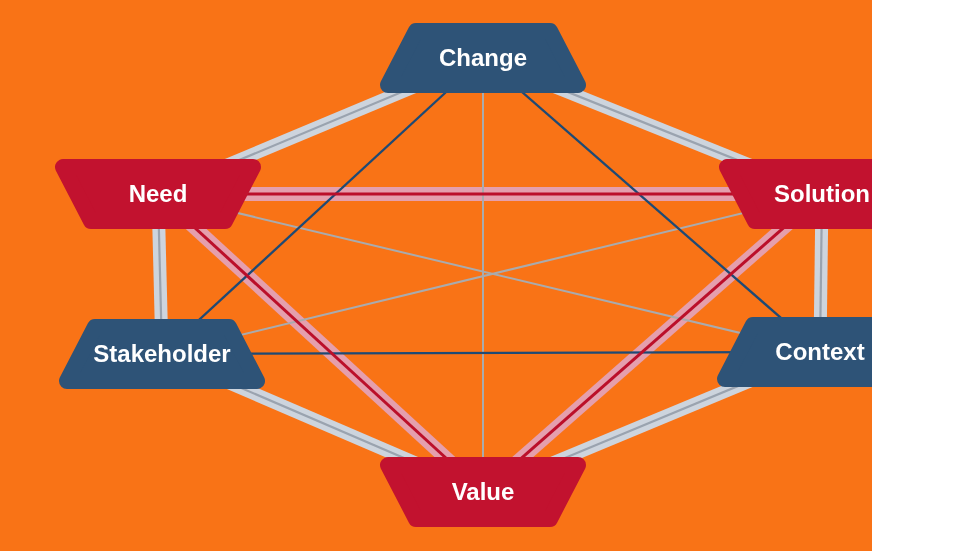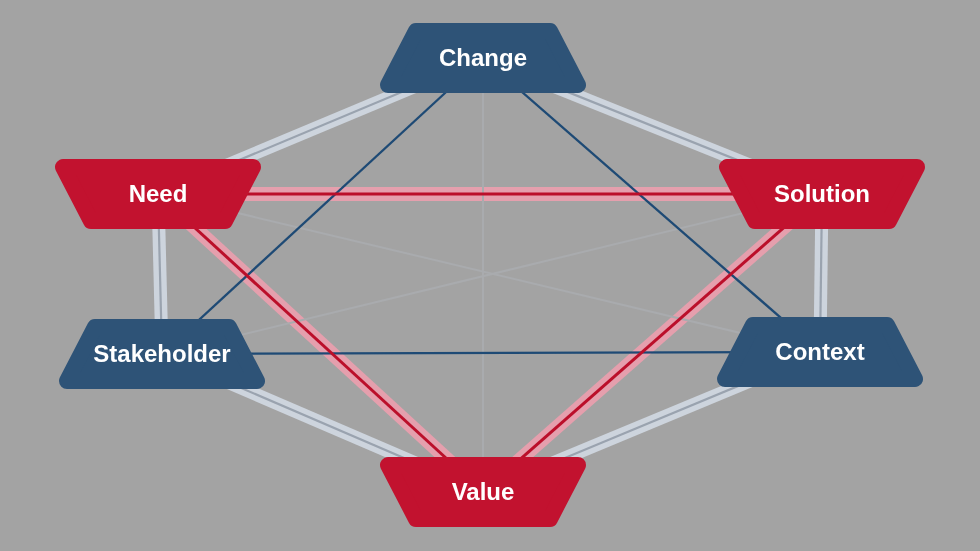--- a/index.html
+++ b/index.html
@@ -3,23 +3,23 @@
 <meta charset="utf-8">
 <style>
   html, body {
     margin: 0;
     padding: 0;
     background: #ffffff;
     font-family: "Liberation Sans", sans-serif;
   }
   .canvas {
     position: relative;
-    width: 980px;
+    width: 872px;
     height: 551px;
-    background: #a3a3a3;
+    background: #f97316;
     overflow: hidden;
   }
   svg { display: block; }
 
   .band       { stroke: #cdd4dd; stroke-width: 13; }
   .band-core  { stroke: #9aa3af; stroke-width: 2.2; }
   .gray-line  { stroke: #a9abae; stroke-width: 2; }
   .navy-line  { stroke: #1e4a75; stroke-width: 2.3; }
   .pink-band  { stroke: #e59fad; stroke-width: 14; }
   .red-core   { stroke: #bb0f2a; stroke-width: 3; }

